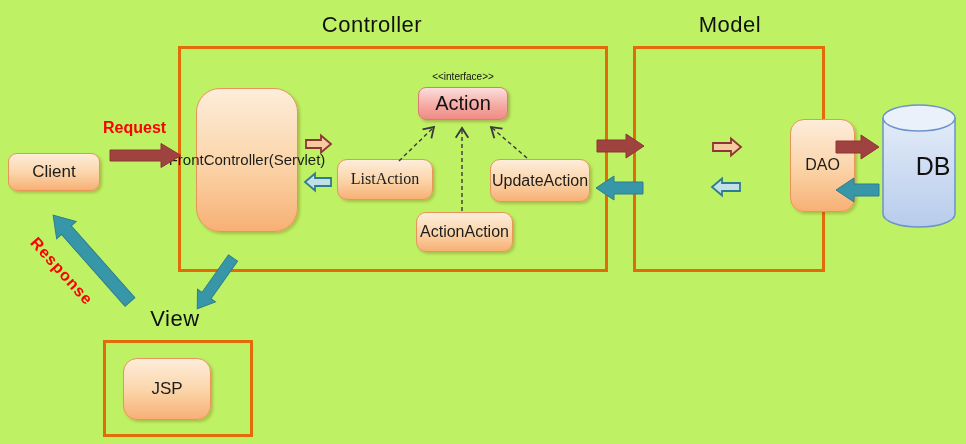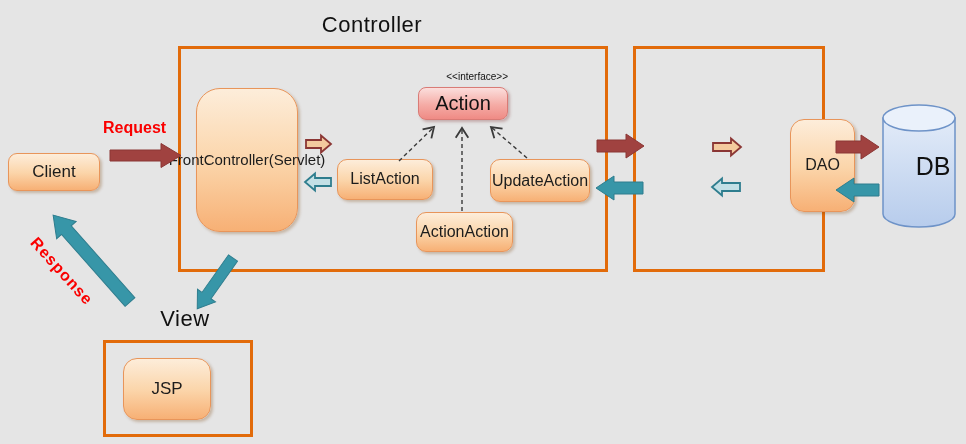--- a/index.html
+++ b/index.html
@@ -1,72 +1,73 @@
 <!DOCTYPE html>
 <html><head>
 <meta charset="utf-8">
 <style>
   html,body { margin:0; padding:0; background:#ffffff; }
   #canvas {
-    position:relative; width:966px; height:444px; background:#e5e5e5; overflow:hidden;
+    position:relative; width:966px; height:444px; background:#bef264; overflow:hidden;
     font-family:"Liberation Sans","DejaVu Sans",sans-serif; color:#1c1c1c;
   }
   .region { position:absolute; border:3px solid #E26B0A; box-sizing:border-box; background:transparent; z-index:1; }
   .rtitle { position:absolute; font-size:22px; color:#111; text-align:center; z-index:2; letter-spacing:0.5px; }
   .obox {
     position:absolute; box-sizing:border-box; z-index:2;
     display:flex; flex-direction:row; align-items:center; justify-content:center;
     text-align:center; border:1.5px solid #E8955A; border-radius:10px;
     background:linear-gradient(180deg,#FDEDDA 0%,#FBD5AA 52%,#F7B075 100%);
     box-shadow:2px 2px 3px rgba(120,60,0,0.28);
     font-size:16px; color:#1c1c1c; line-height:1.3;
   }
   .pinkbox {
     position:absolute; box-sizing:border-box; z-index:2;
     display:flex; align-items:center; justify-content:center; text-align:center;
     border:1.5px solid #D97B76; border-radius:8px;
     background:linear-gradient(180deg,#FBDEDC 0%,#F5ABA5 55%,#EF8B85 100%);
     box-shadow:2px 2px 3px rgba(120,40,40,0.3);
     font-size:20px; color:#111;
   }
-  .stereotype { position:absolute; z-index:2; font-size:10px; color:#111; text-align:right; }
+  .stereotype { position:absolute; z-index:2; font-size:10px; color:#111; text-align:center; }
   .redlabel { position:absolute; z-index:4; color:#FA0000; font-weight:bold; font-size:16px; }
   #response-label { transform:rotate(48deg); transform-origin:left top; letter-spacing:1px; }
   #arrow-layer { position:absolute; left:0; top:0; z-index:3; pointer-events:none; }
   #db-label { position:absolute; z-index:4; font-size:25px; color:#111; text-align:center; }
   .line { display:block; }
 </style>
 </head>
 <body>
 
 <div id="canvas">
 
   <div class="region" style="left:178px; top:46px; width:430px; height:226px;"></div>
   <div class="region" style="left:633px; top:46px; width:192px; height:226px;"></div>
   <div class="region" style="left:103px; top:340px; width:150px; height:97px;"></div>
 
   <div class="rtitle" style="left:280px; top:12px; width:184px;">Controller</div>
-  <div class="rtitle" style="left:152px; top:306px; width:66px;text-align:center;">View</div>
+  <div class="rtitle" style="left:640px; top:12px; width:180px;">Model</div>
+  <div class="rtitle" style="left:142px; top:306px; width:66px;text-align:center;">View</div>
 
   <div class="obox" style="left:8px; top:153px; width:92px; height:38px; border-radius:9px; font-size:17px;">
     <span>Client</span>
   </div>
 
   <div class="obox" style="left:196px; top:88px; width:102px; height:144px; border-radius:24px; font-size:15px; line-height:1.45;">
     <span class="line">Front</span>
     <span class="line">Controller</span>
     <span class="line">(Servlet)</span>
   </div>
 
   <div class="stereotype" style="left:418px; top:71px; width:90px;">&lt;&lt;interface&gt;&gt;</div>
   <div class="pinkbox" style="left:418px; top:87px; width:90px; height:33px;">
     <span>Action</span>
   </div>
 
-  <div class="obox" style="left:337px; top:159px; width:96px; height:41px;">
+  <div class="obox" style="left:337px; top:159px; width:96px; height:41px;font-family:Liberation Serif, serif;">
     <span>ListAction</span>
   </div>
 
   <div class="obox" style="left:416px; top:212px; width:97px; height:40px; font-size:16px; line-height:1.2;">
     <span class="line">Action</span>
     <span class="line">Action</span>
   </div>
 
   <div class="obox" style="left:490px; top:159px; width:100px; height:43px; font-size:16px; line-height:1.2;text-align:right;">
     <span class="line">Update</span>

